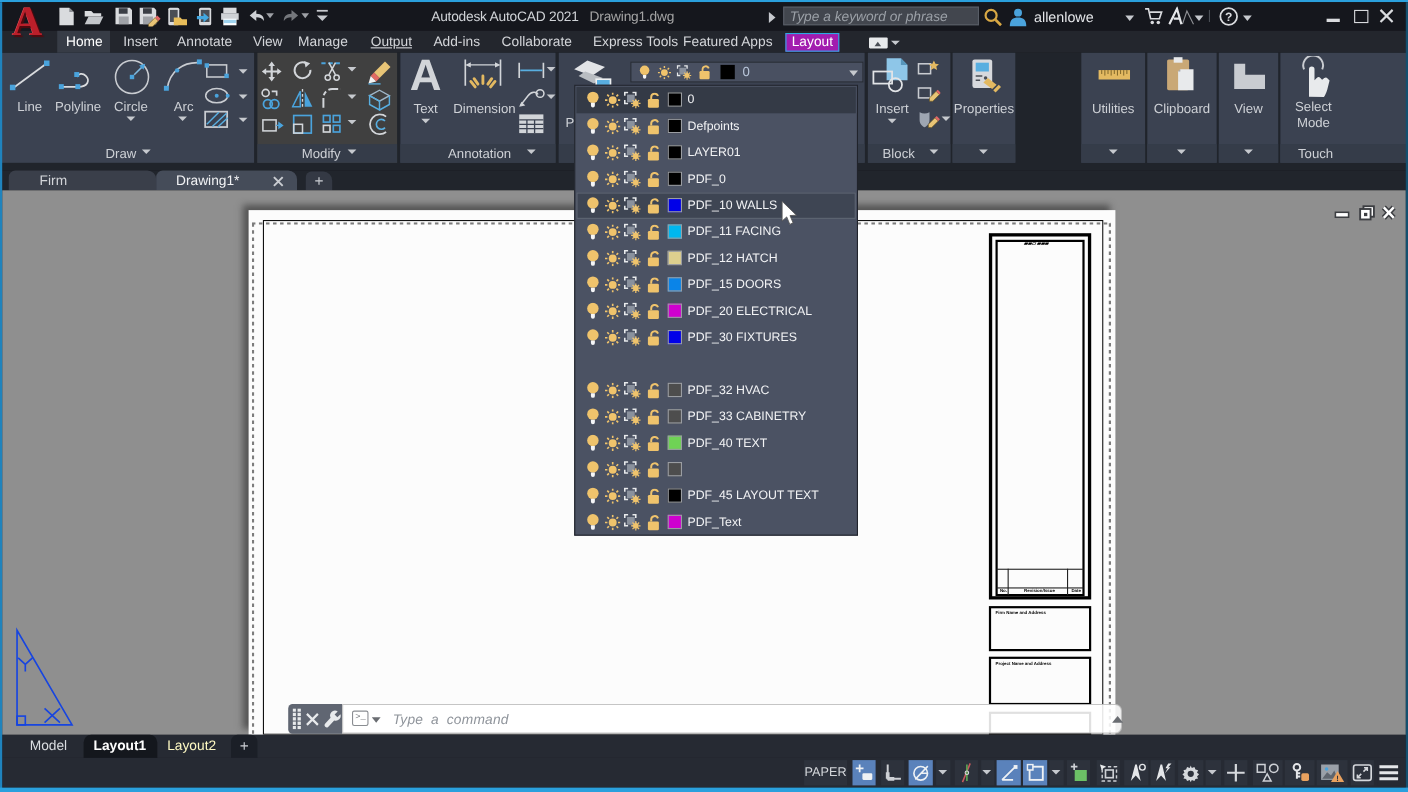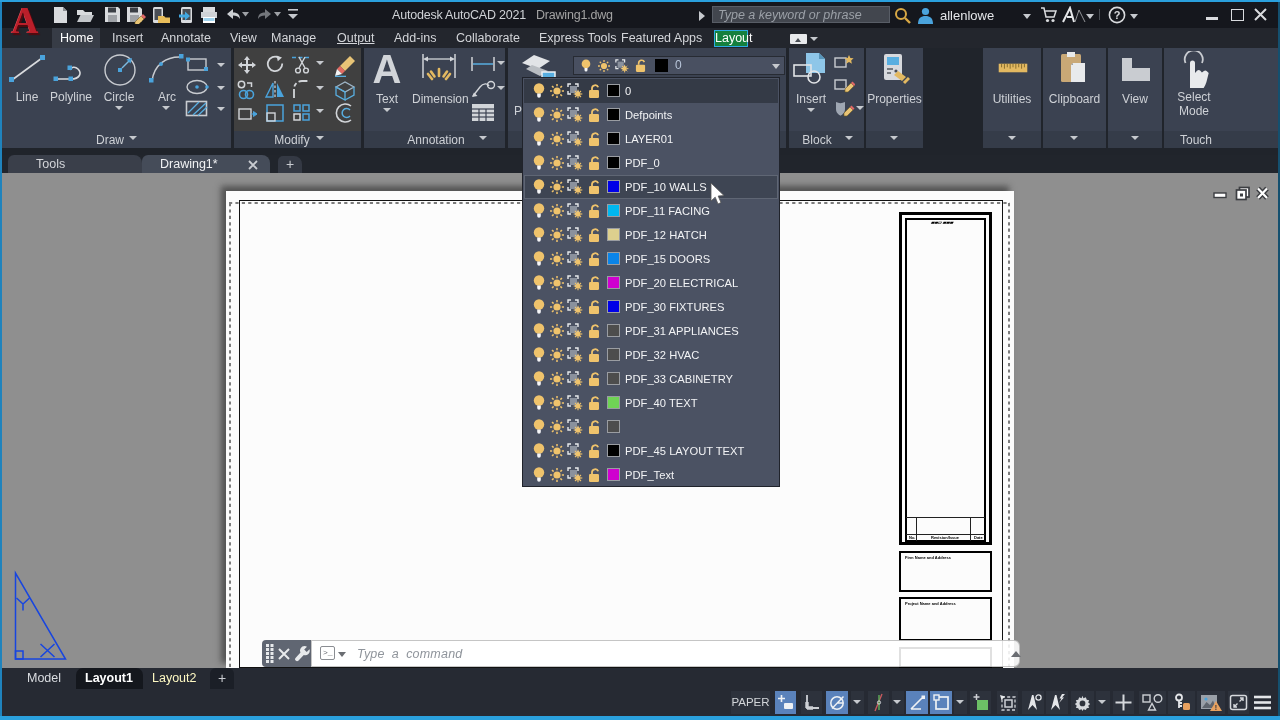--- a/index.html
+++ b/index.html
@@ -129,21 +129,21 @@
 <span class="abs" style="left:112px;">Insert</span>
 <span class="abs" style="left:161px;">Annotate</span>
 <span class="abs" style="left:230px;">View</span>
 <span class="abs" style="left:271px;">Manage</span>
 <span class="abs" style="left:337px;text-decoration:underline;">Output</span>
 <span class="abs" style="left:394px;">Add-ins</span>
 <span class="abs" style="left:456px;">Collaborate</span>
 <span class="abs" style="left:539px;">Express Tools</span>
 <span class="abs" style="left:621px;">Featured Apps</span>
 </div>
-<div class="abs" style="left:714px;top:30px;width:34px;height:17px;background:#15803d;border:1px solid #2caae2;box-sizing:border-box;text-align:center;font-size:12.5px;color:#fff;line-height:15px;">Layout</div>
+<div class="abs" style="left:714px;top:30px;width:49px;height:17px;background:#a21caf;border:1px solid #2caae2;box-sizing:border-box;text-align:center;font-size:12.5px;color:#fff;line-height:15px;">Layout</div>
 <div class="abs" style="left:790px;top:34px;width:17px;height:10px;background:#e8eaec;border-radius:1px;"></div>
 <div class="abs" style="left:795px;top:38px;width:0;height:0;border-left:3.5px solid transparent;border-right:3.5px solid transparent;border-bottom:4px solid #4a4e55;"></div>
 <div class="abs ddarr" style="left:810px;top:37px;border-top-width:4px;"></div>
 
 <div class="abs" id="ribbon" style="left:0;top:48px;width:1280px;height:107px;background:#20242b;">
 
 <div class="abs" style="left:0;top:0;width:231px;height:100px;background:#3b4251;">
  <svg class="abs ico" style="left:6px;top:4px;" width="42" height="34" viewBox="0 0 42 34">
           <line x1="6" y1="28" x2="36" y2="6" stroke="#d9dbde" stroke-width="1.6"></line>
           <rect x="3" y="25" width="5" height="5" fill="#4aa3dc"></rect>
@@ -427,21 +427,21 @@
           <path d="M14 37 V12 a2.5 2.5 0 0 1 5 0 V22 l2-2.2 a2.4 2.4 0 0 1 3.4 0 l1.5 1.6 2-1.4 a2.4 2.4 0 0 1 3 .3 l1.8 1.8 -2 8 c-1 4-3 7-3 7 z" fill="#e8eaec"></path>
         </svg>
  <div class="plabel" style="bottom:auto;top:42px;left:0;right:auto;width:60px;">Select</div>
  <div class="plabel" style="bottom:auto;top:56px;left:0;right:auto;width:60px;">Mode</div>
  <div class="plabel" style="left:10px;right:auto;width:44px;">Touch</div>
 </div>
 </div>
 
 <div class="abs" id="filetabs" style="left:0;top:155px;width:1280px;height:18px;background:#21252c;">
  <div class="abs" style="left:8px;top:0;width:134px;height:18px;background:#3a3f4a;border-radius:6px 8px 0 0;"></div>
- <div class="abs" style="left:36px;top:2px;font-size:12.5px;color:#d3d5d9;">Tools</div>
+ <div class="abs" style="left:36px;top:2px;font-size:12.5px;color:#d3d5d9;">Firm</div>
  <div class="abs" style="left:142px;top:0;width:128px;height:18px;background:#454c59;border-radius:6px 8px 0 0;"></div>
  <div class="abs" style="left:160px;top:2px;font-size:12.5px;color:#f0f1f3;">Drawing1*</div>
  <svg class="abs" style="left:248px;top:5px;" width="10" height="10" viewBox="0 0 10 10">
         <path d="M1 1 L9 9 M9 1 L1 9" stroke="#c9ccd1" stroke-width="1.8"></path>
       </svg>
  <div class="abs" style="left:278px;top:1px;width:24px;height:17px;background:#343944;border-radius:5px 8px 0 0;"></div>
  <div class="abs" style="left:286px;top:1px;font-size:14px;color:#c9ccd1;">+</div>
 </div>
 
 <div class="abs" id="canvas" style="left:2px;top:173px;width:1276px;height:495px;background:#8f8f8f;overflow:hidden;">
@@ -846,36 +846,20 @@
         </svg>
 <svg class="abs" style="left:43px;top:4px;" width="16" height="16" viewBox="0 0 16 16">
           <use href="#i-frz"></use>
         </svg>
 <svg class="abs" style="left:64px;top:5px;" width="12" height="15" viewBox="0 0 12 15">
           <use href="#i-lock"></use>
         </svg>
 <div class="abs" style="left:83px;top:5px;width:13px;height:13px;background:#0000e8;border:1px solid #9a9da2;box-sizing:border-box;"></div>
 <div class="abs" style="left:101px;top:0;line-height:24px;white-space:nowrap;">PDF_30 FIXTURES</div>
 </div>
-<div class="abs" style="left:1px;top:241px;width:254px;height:24px;">
-<svg class="abs" style="left:9px;top:4px;" width="12" height="16" viewBox="0 0 12 16">
-          <use href="#i-bulb"></use>
-        </svg>
-<svg class="abs" style="left:26px;top:5px;" width="14" height="14" viewBox="0 0 14 14">
-          <use href="#i-sun"></use>
-        </svg>
-<svg class="abs" style="left:43px;top:4px;" width="16" height="16" viewBox="0 0 16 16">
-          <use href="#i-frz"></use>
-        </svg>
-<svg class="abs" style="left:64px;top:5px;" width="12" height="15" viewBox="0 0 12 15">
-          <use href="#i-lock"></use>
-        </svg>
-<div class="abs" style="left:83px;top:5px;width:13px;height:13px;background:#4d4d4d;border:1px solid #9a9da2;box-sizing:border-box;"></div>
-<div class="abs" style="left:101px;top:0;line-height:24px;white-space:nowrap;">PDF_31 APPLIANCES</div>
-</div>
 <div class="abs" style="left:1px;top:265px;width:254px;height:24px;">
 <svg class="abs" style="left:9px;top:4px;" width="12" height="16" viewBox="0 0 12 16">
           <use href="#i-bulb"></use>
         </svg>
 <svg class="abs" style="left:26px;top:5px;" width="14" height="14" viewBox="0 0 14 14">
           <use href="#i-sun"></use>
         </svg>
 <svg class="abs" style="left:43px;top:4px;" width="16" height="16" viewBox="0 0 16 16">
           <use href="#i-frz"></use>
         </svg>

